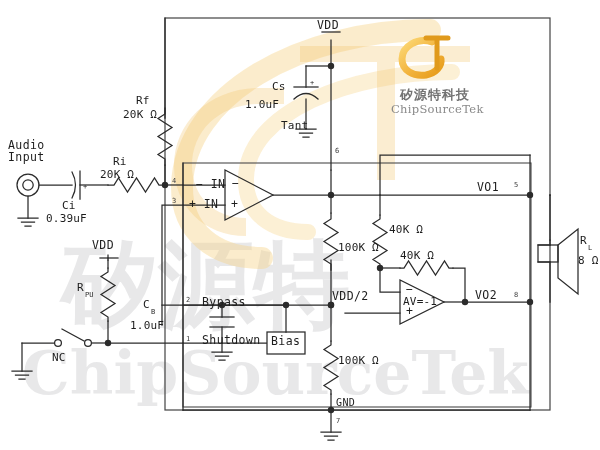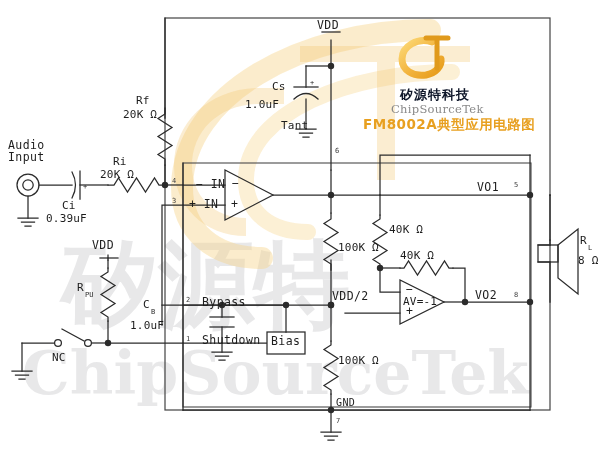--- a/index.html
+++ b/index.html
@@ -9,21 +9,21 @@
   svg.layer{position:absolute;left:0;top:0;width:600px;height:450px;}
   .lbl{position:absolute;white-space:pre;line-height:1;}
   .mono{font-family:"DejaVu Sans Mono","Liberation Mono",monospace;color:#1d1d1d;}
   .cjk{font-family:"DejaVu Sans","Liberation Sans",sans-serif;}
   .pin{font-size:7px;color:#3b3b3b;}
   .sig{font-size:11.5px;letter-spacing:.4px;}
   .val{font-size:11px;letter-spacing:.2px;}
   .small{font-size:10px;}
   .sub{font-size:7px;}
   .title-cn{font-size:13.5px;color:#e8a020;font-weight:600;letter-spacing:.5px;}
-  .brand-cn{font-size:13px;color:#0f172a;font-weight:700;letter-spacing:1px;}
+  .brand-cn{font-size:13px;color:#737373;font-weight:700;letter-spacing:1px;}
   .brand-en{font-size:11.5px;color:#8a8a8a;font-family:"DejaVu Serif","Liberation Serif",serif;letter-spacing:.3px;}
   .wm{position:absolute;color:rgba(120,120,125,.17);font-weight:700;
       font-family:"DejaVu Serif","Liberation Serif",serif;white-space:pre;
       pointer-events:none;user-select:none;}
   .wm-cjk{font-family:"DejaVu Sans","Liberation Sans",sans-serif;}
   .footer-wm{position:absolute;font-size:13px;font-weight:700;color:#4a4a4a;
      font-family:"DejaVu Sans","Liberation Sans",sans-serif;letter-spacing:0px;}
 </style>
 </head>
 <body>
@@ -210,21 +210,20 @@
 
   <div class="lbl mono val" style="left:272px;top:81px;">Cs</div>
   <div class="lbl mono val" style="left:245px;top:99px;">1.0uF</div>
   <div class="lbl mono val" style="left:257px;top:120px;margin-left:24px;">Tant</div>
   <div class="lbl mono sub" style="left:310px;top:80px;">+</div>
 
   <div class="lbl mono sig" style="left:317px;top:20px;">VDD</div>
 
   <div class="lbl cjk brand-cn" style="left:400px;top:88px;">矽源特科技</div>
   <div class="lbl brand-en" style="left:391px;top:104px;">ChipSourceTek</div>
-  <div class="lbl cjk title-cn" style="left:363px;top:118px;">FM8002A典型应用电路图</div>
   <svg style="position:absolute;left:396px;top:34px;width:56px;height:50px;" viewBox="0 0 56 50">
     <path d="M36 8 c-14 -5 -30 4 -30 17 c0 11 11 18 24 16 c10 -2 16 -9 15 -16" fill="none" stroke="url(#gold)" stroke-width="7" stroke-linecap="round"></path>
     <path d="M30 4 h22 M41 4 v30" fill="none" stroke="#e09a1c" stroke-width="5" stroke-linecap="round"></path>
   </svg>
 
   <div class="lbl mono pin" style="left:172px;top:178px;">4</div>
   <div class="lbl mono sig" style="left:196px;top:179px;">− IN</div>
   <div class="lbl mono pin" style="left:172px;top:198px;">3</div>
   <div class="lbl mono sig" style="left:189px;top:199px;">+ IN</div>
   <div class="lbl mono pin" style="left:335px;top:148px;">6</div>

